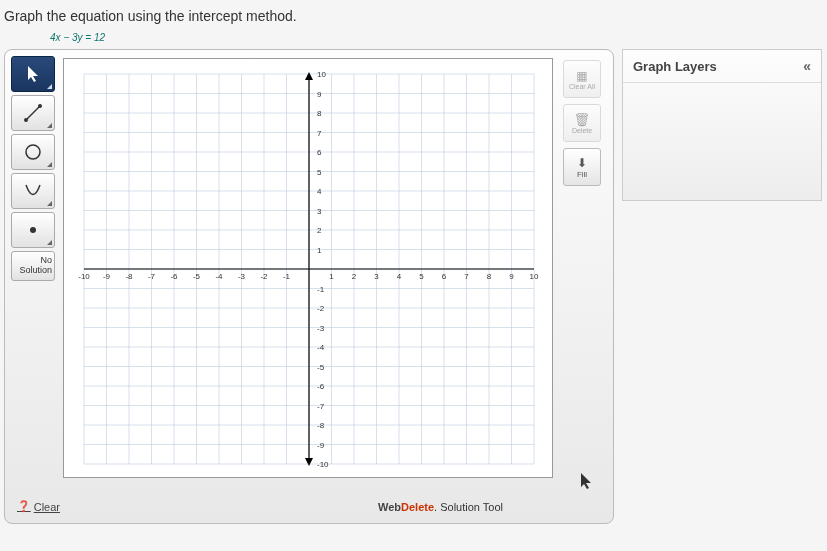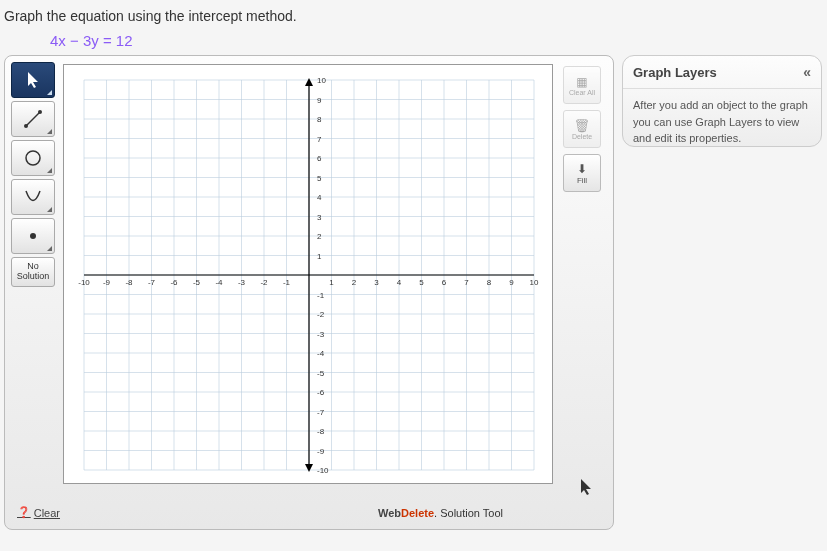--- a/index.html
+++ b/index.html
@@ -9,44 +9,45 @@
       width: 827px;
       height: 551px;
       overflow: hidden;
     }
     .question-text {
       font-size: 14px;
       color: #333;
       padding: 8px 20px 4px 4px;
     }
     .equation {
-      font-size: 15px;
-      color: #8b5cf6;
+      font-size: 10px;
+      color: #0f766e;
       padding: 4px 0 6px 50px;
+      font-style: italic;
     }
     .main-container {
       display: flex;
       gap: 8px;
       padding: 0 4px;
     }
     .graph-panel {
       width: 610px;
       height: 475px;
       background: linear-gradient(#fdfdfd, #e8e8e8);
       border: 1px solid #bbb;
       border-radius: 8px;
       position: relative;
       padding: 6px;
     }
     .layers-panel {
       width: 200px;
-      height: 92px;
+      height: 152px;
       background: linear-gradient(#fdfdfd, #ededed);
       border: 1px solid #ccc;
-      border-radius: 12px;
+      border-radius: 0;
       padding: 0;
       font-size: 12px;
       color: #444;
     }
     .layers-header {
       display: flex;
       justify-content: space-between;
       align-items: center;
       padding: 8px 10px;
       border-bottom: 1px solid #ddd;
@@ -91,21 +92,21 @@
       right: 2px;
       bottom: 2px;
       width: 0; height: 0;
       border-left: 5px solid transparent;
       border-bottom: 5px solid #666;
     }
     .tool-btn.active .corner { border-bottom-color: #cde; }
     .no-solution {
       height: 30px;
       font-size: 9px;
-      text-align: center;
+      text-align: right;
       line-height: 1.1;
       padding: 3px 2px;
     }
     .right-tools {
       position: absolute;
       right: 10px;
       top: 10px;
       width: 40px;
       display: flex;
       flex-direction: column;
@@ -332,15 +333,14 @@
     <div class="footer">
       <span class="wa-web">Web</span><span class="wa-assign">Delete</span><span>. Solution Tool</span>
     </div>
   </div>
 
   <div class="layers-panel">
     <div class="layers-header">
       <span>Graph Layers</span>
       <span class="collapse-icon">«</span>
     </div>
-    <div class="layers-body">After you add an object to the graph you can use Graph Layers to view and edit its properties.</div>
   </div>
 </div>
 
 </body></html>

